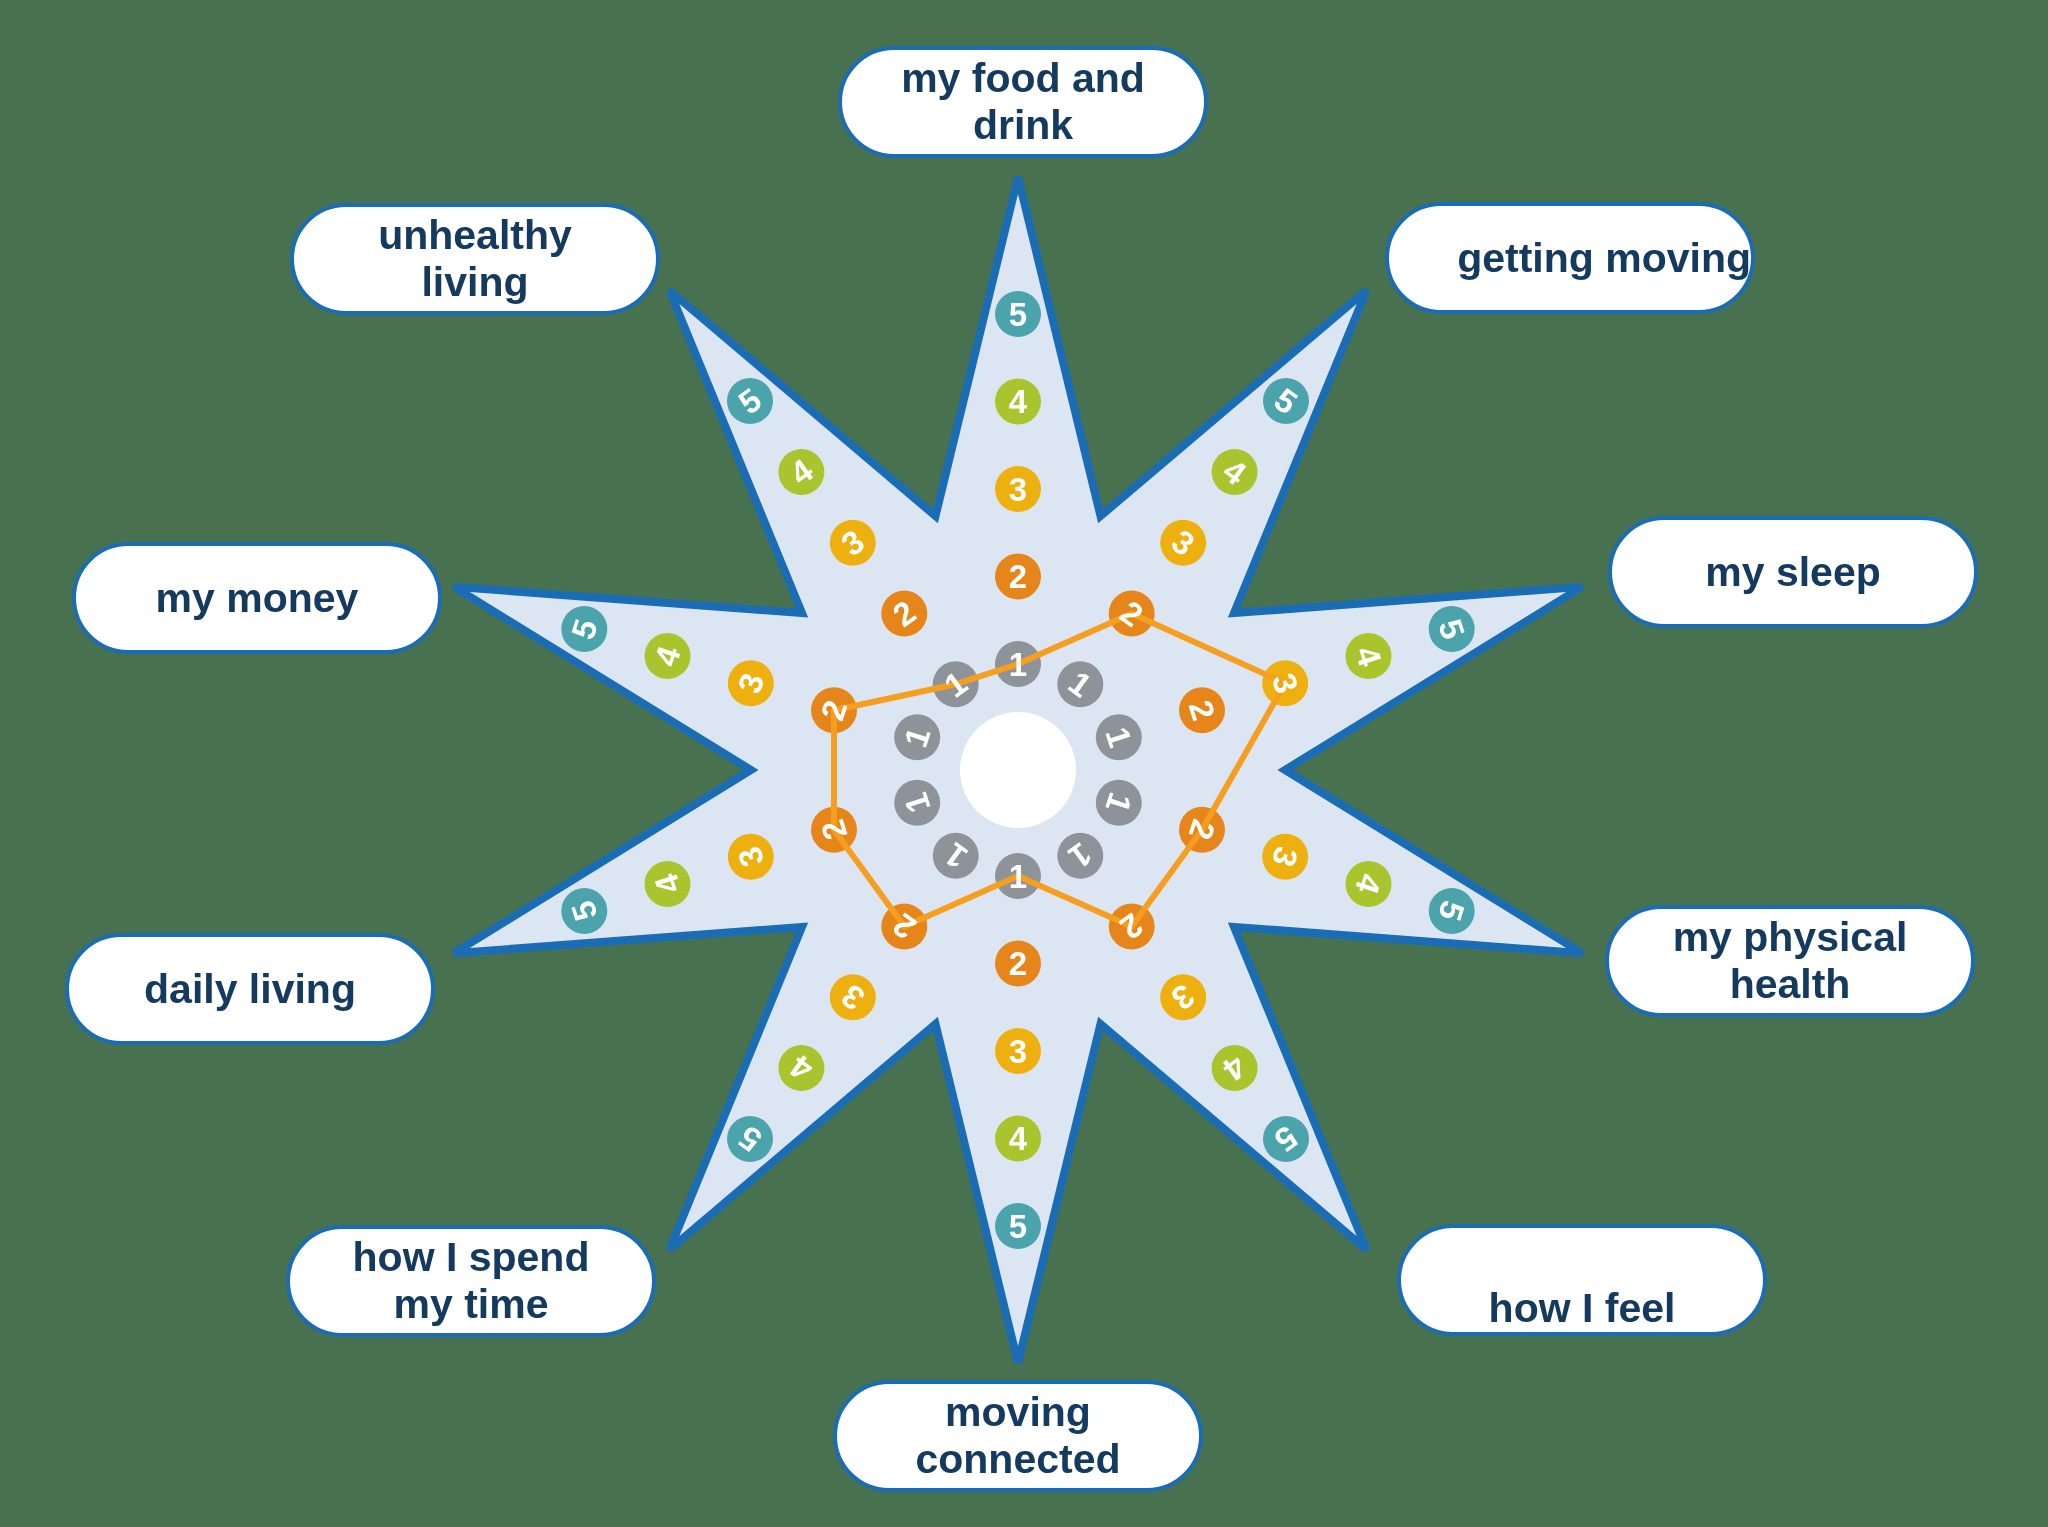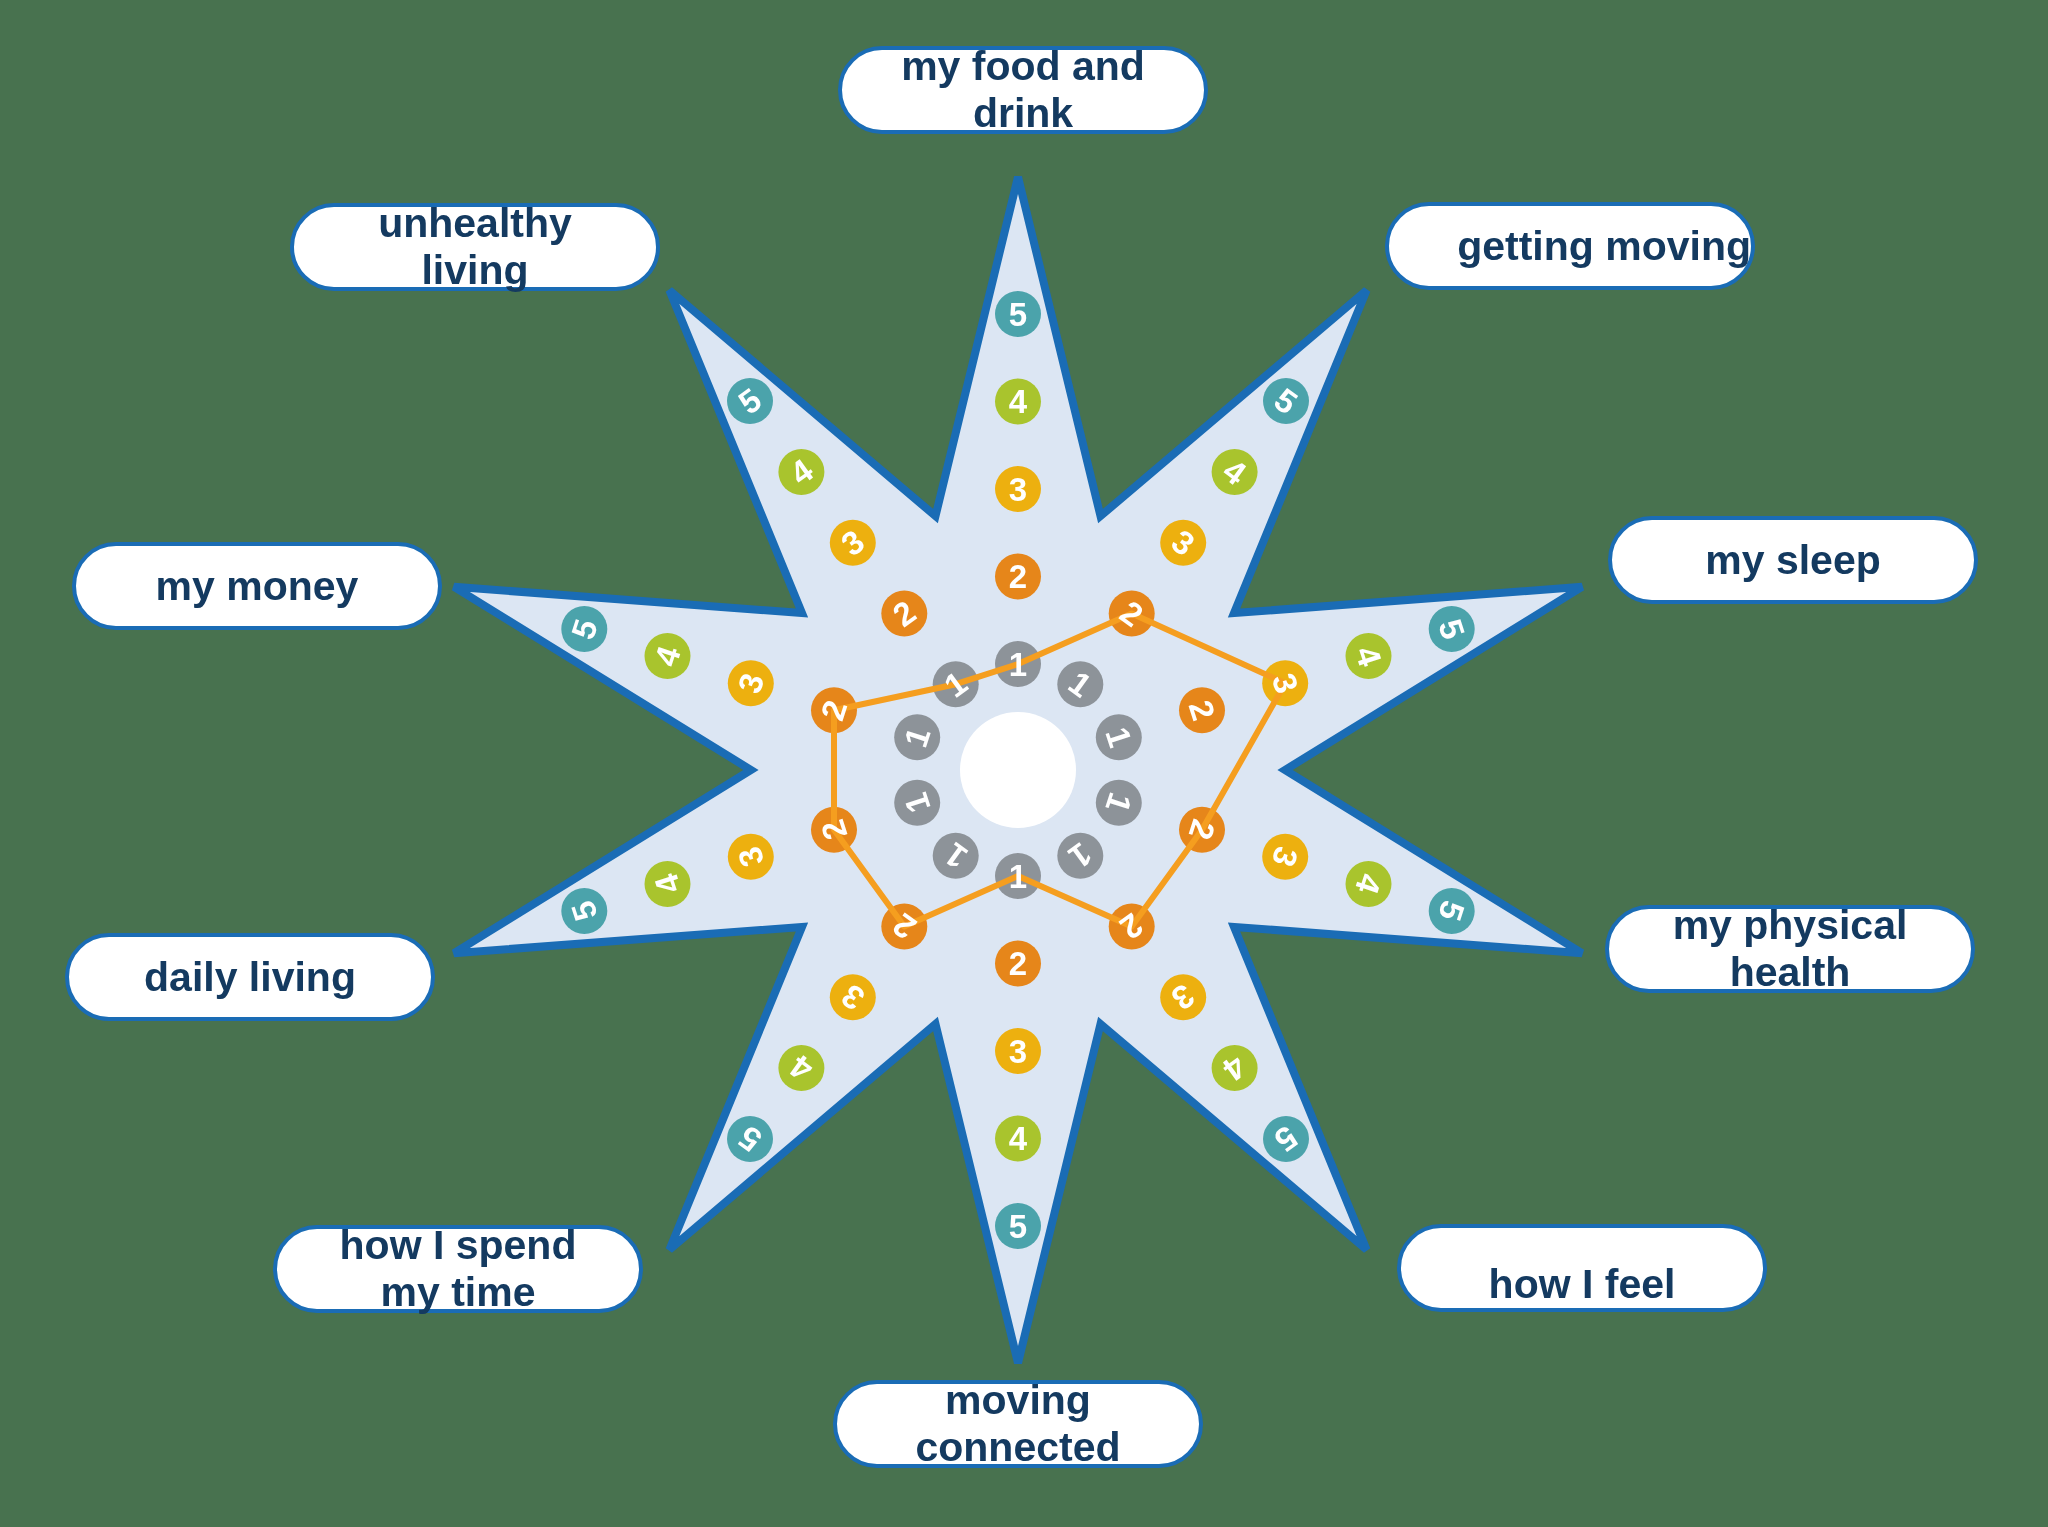--- a/index.html
+++ b/index.html
@@ -6,39 +6,39 @@
   body{
     width:2048px;height:1527px;
     background:var(--bg,#48724f);
     font-family:"Liberation Sans", sans-serif;
     position:relative;overflow:hidden;
   }
   .canvas{position:absolute;left:0;top:0;width:2048px;height:1527px;}
   svg{position:absolute;left:0;top:0;}
   .pill{
     position:absolute;
-    width:370px;height:88px;
+    width:370px;height:112px;
     box-sizing:border-box;
     background:var(--pill-fill,#ffffff);
     border:4px solid var(--pill-border,#1a6cb5);
     border-radius:58px;
     display:flex;flex-direction:column;
     align-items:center;justify-content:center;
     color:var(--pill-text,#143a60);
     font-size:41px;line-height:47px;font-weight:600;
     text-align:center;
     letter-spacing:0px;
   }
   .p0{left:838px;top:46px;}
   .p1{left:1385px;top:202px;align-items:flex-end;}
   .p2{left:1608px;top:516px;}
   .p3{left:1605px;top:905px;}
   .p4{left:1397px;top:1224px;justify-content:flex-end;}
   .p5{left:833px;top:1380px;}
-  .p6{left:273px;top:1225px;}
+  .p6{left:286px;top:1225px;}
   .p7{left:65px;top:933px;}
   .p8{left:72px;top:542px;}
   .p9{left:290px;top:203px;}
   .num{
     font-family:"Liberation Sans", sans-serif;
     font-weight:700;
     fill:#ffffff;
   }
 </style>
 </head>

